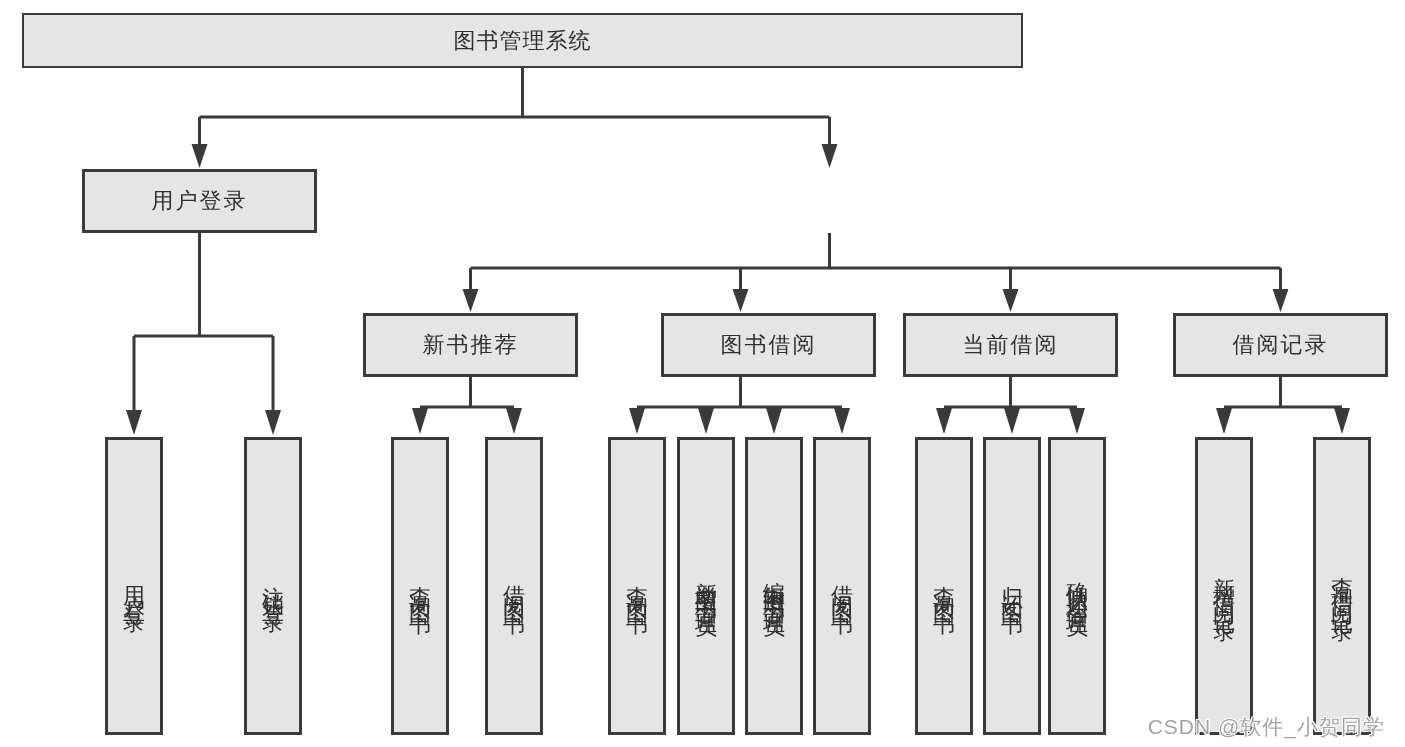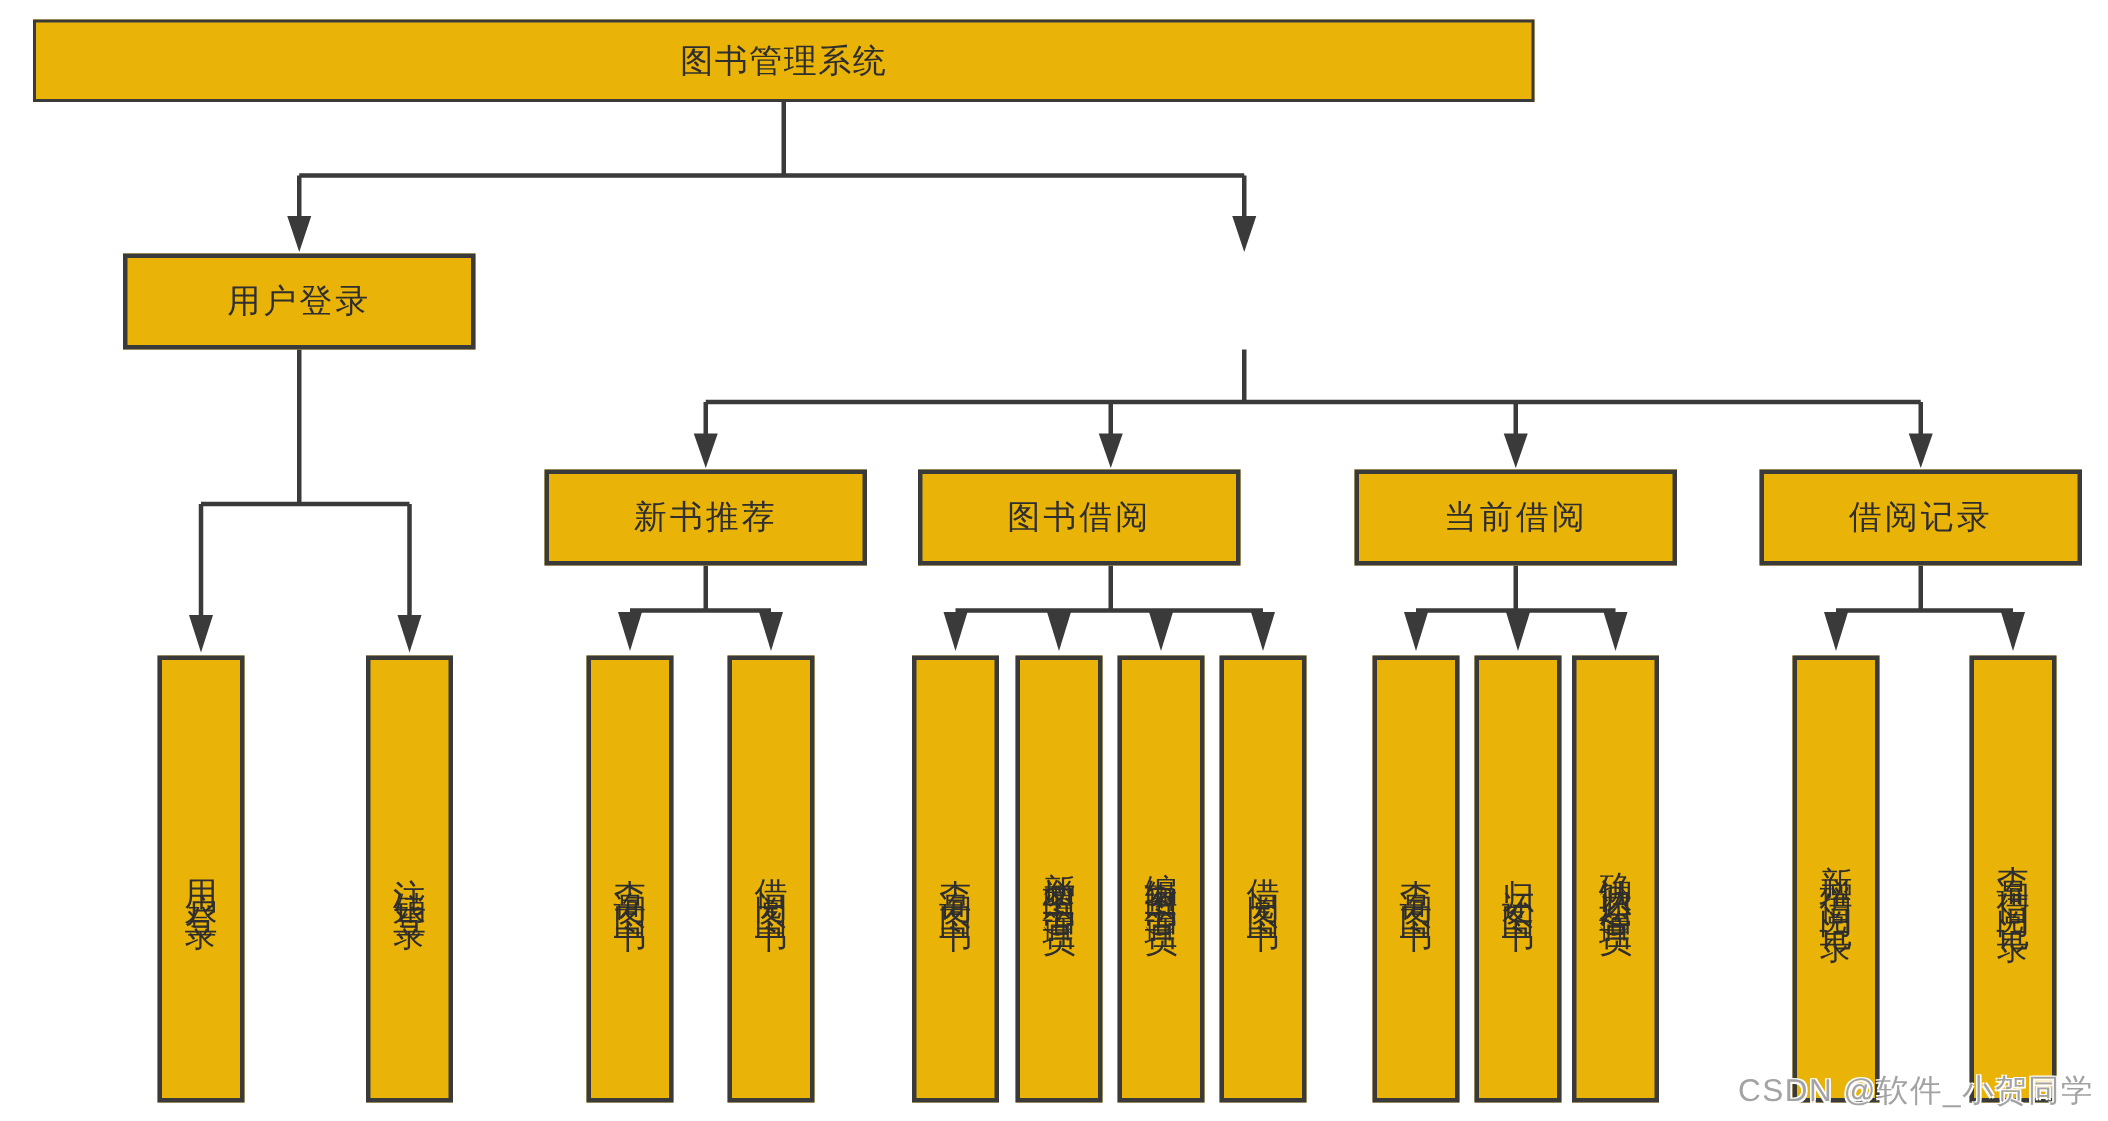--- a/index.html
+++ b/index.html
@@ -18,42 +18,42 @@
     color:var(--text-color);
     overflow:hidden;
   }
   .connector{position:absolute;left:0;top:0;pointer-events:none;}
   .connector path{stroke:var(--line-color);stroke-width:3;fill:none;}
   .connector polygon{fill:var(--line-color);stroke:none;}
   .node{
     position:absolute;
     box-sizing:border-box;
     border:3px solid var(--border-color);
-    background:#eab308;
+    background:#e5e5e5;
     display:flex;align-items:center;justify-content:center;
     font-size:22px;
     color:#2e2e2e;
     text-align:right;
     white-space:nowrap;
   }
   .root{left:22px;top:13px;width:1001px;height:55px;border-width:2px;letter-spacing:1px;}
   .lvl2{top:169px;width:235px;height:64px;letter-spacing:2px;}
   .lvl3{top:313px;width:215px;height:64px;letter-spacing:2px;}
   .leaf{
     top:437px;width:58px;height:298px;
     writing-mode:vertical-rl;
     text-orientation:mixed;
     letter-spacing:9px;
     font-size:22px;
     white-space:normal;
   }
   .leaf.long{letter-spacing:5px;}
   .watermark{
     position:absolute;
-    right:9px;bottom:6px;
+    right:20px;bottom:6px;
     font-size:21px;
     color:var(--wm-color);
     letter-spacing:1px;
     text-shadow:1px 1px 0 #fff,-1px -1px 0 #fff,1px -1px 0 #fff,-1px 1px 0 #fff;
     z-index:5;
   }
 </style>
 </head>
 <body>
 
@@ -93,21 +93,21 @@
     <path d="M1280.5 377 V407 M1224 407 H1342"></path>
     <polygon points="1216,408 1232,408 1224,434"></polygon>
     <polygon points="1334,408 1350,408 1342,434"></polygon>
   </svg>
 
   <div class="node root">图书管理系统</div>
 
   <div class="node lvl2" style="left:82px;">用户登录</div>
 
   <div class="node lvl3" style="left:363px;">新书推荐</div>
-  <div class="node lvl3" style="left:612px;">图书借阅</div>
+  <div class="node lvl3" style="left:661px;">图书借阅</div>
   <div class="node lvl3" style="left:903px;font-family:Liberation Mono, monospace;">当前借阅</div>
   <div class="node lvl3" style="left:1173px;">借阅记录</div>
 
   <div class="node leaf" style="left:105px;">用户登录</div>
   <div class="node leaf" style="left:244px;">注销登录</div>
 
   <div class="node leaf" style="left:391px;">查询图书</div>
   <div class="node leaf" style="left:485px;">借阅图书</div>
 
   <div class="node leaf" style="left:608px;">查询图书</div>

